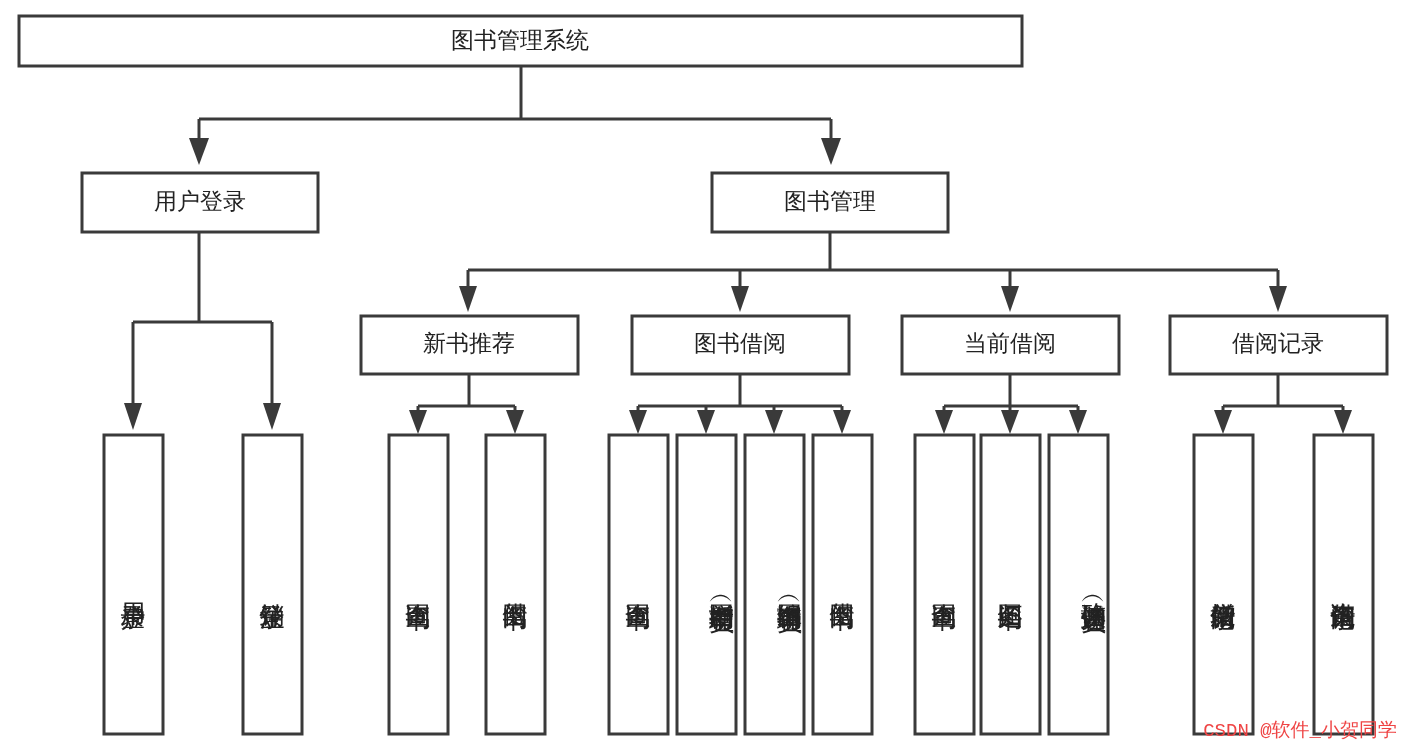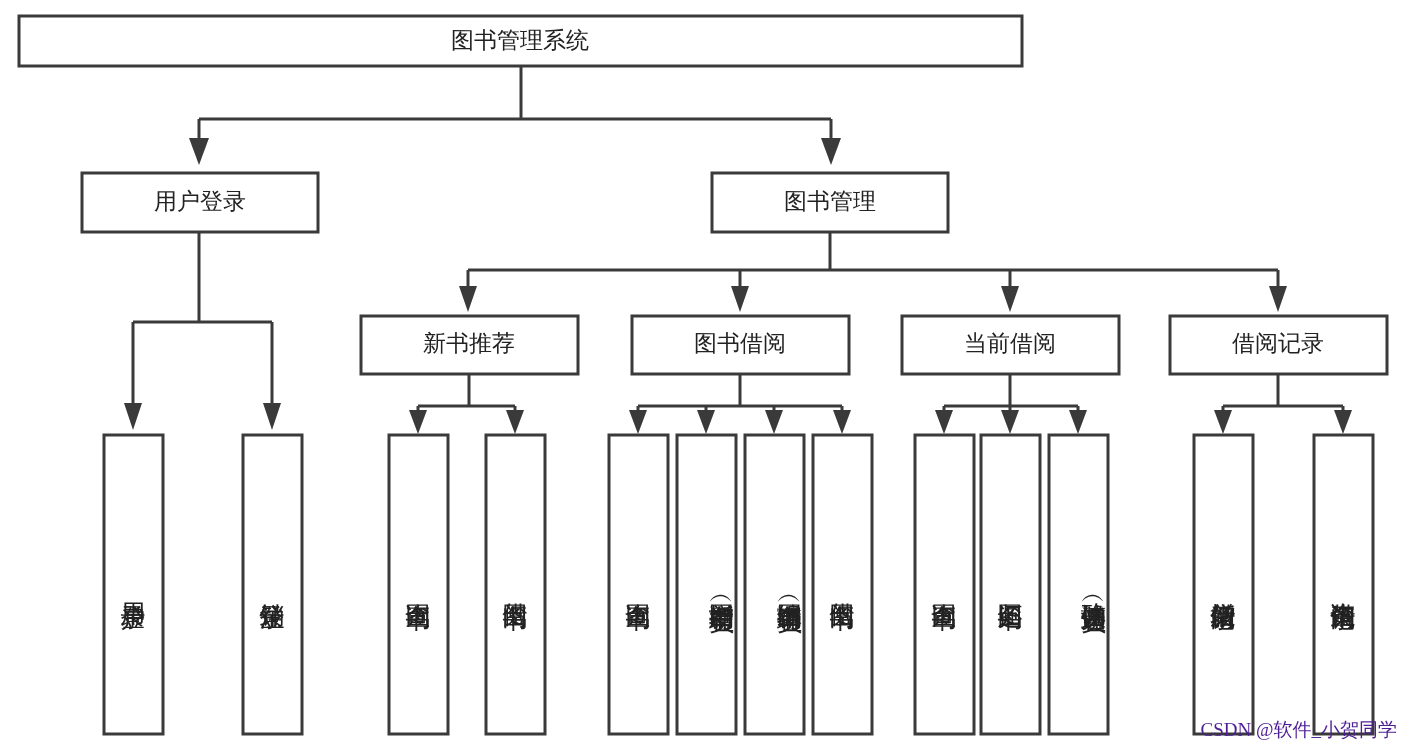--- a/index.html
+++ b/index.html
@@ -63,23 +63,23 @@
     align-items: center;
     justify-content: center;
     white-space: nowrap;
     pointer-events: none;
     user-select: none;
   }
   .watermark {
     position: absolute;
     right: 8px;
     bottom: 4px;
-    font-family: Liberation Serif, serif;
+    font-family: Liberation Mono, monospace;
     font-size: 19px;
-    color: #4c1d95;
+    color: #ef4444;
     white-space: nowrap;
     user-select: none;
   }
 </style>
 </head>
 <body>
 
 <div id="diagram-root">
 
   <svg id="flow-svg" viewBox="0 0 1405 747">

